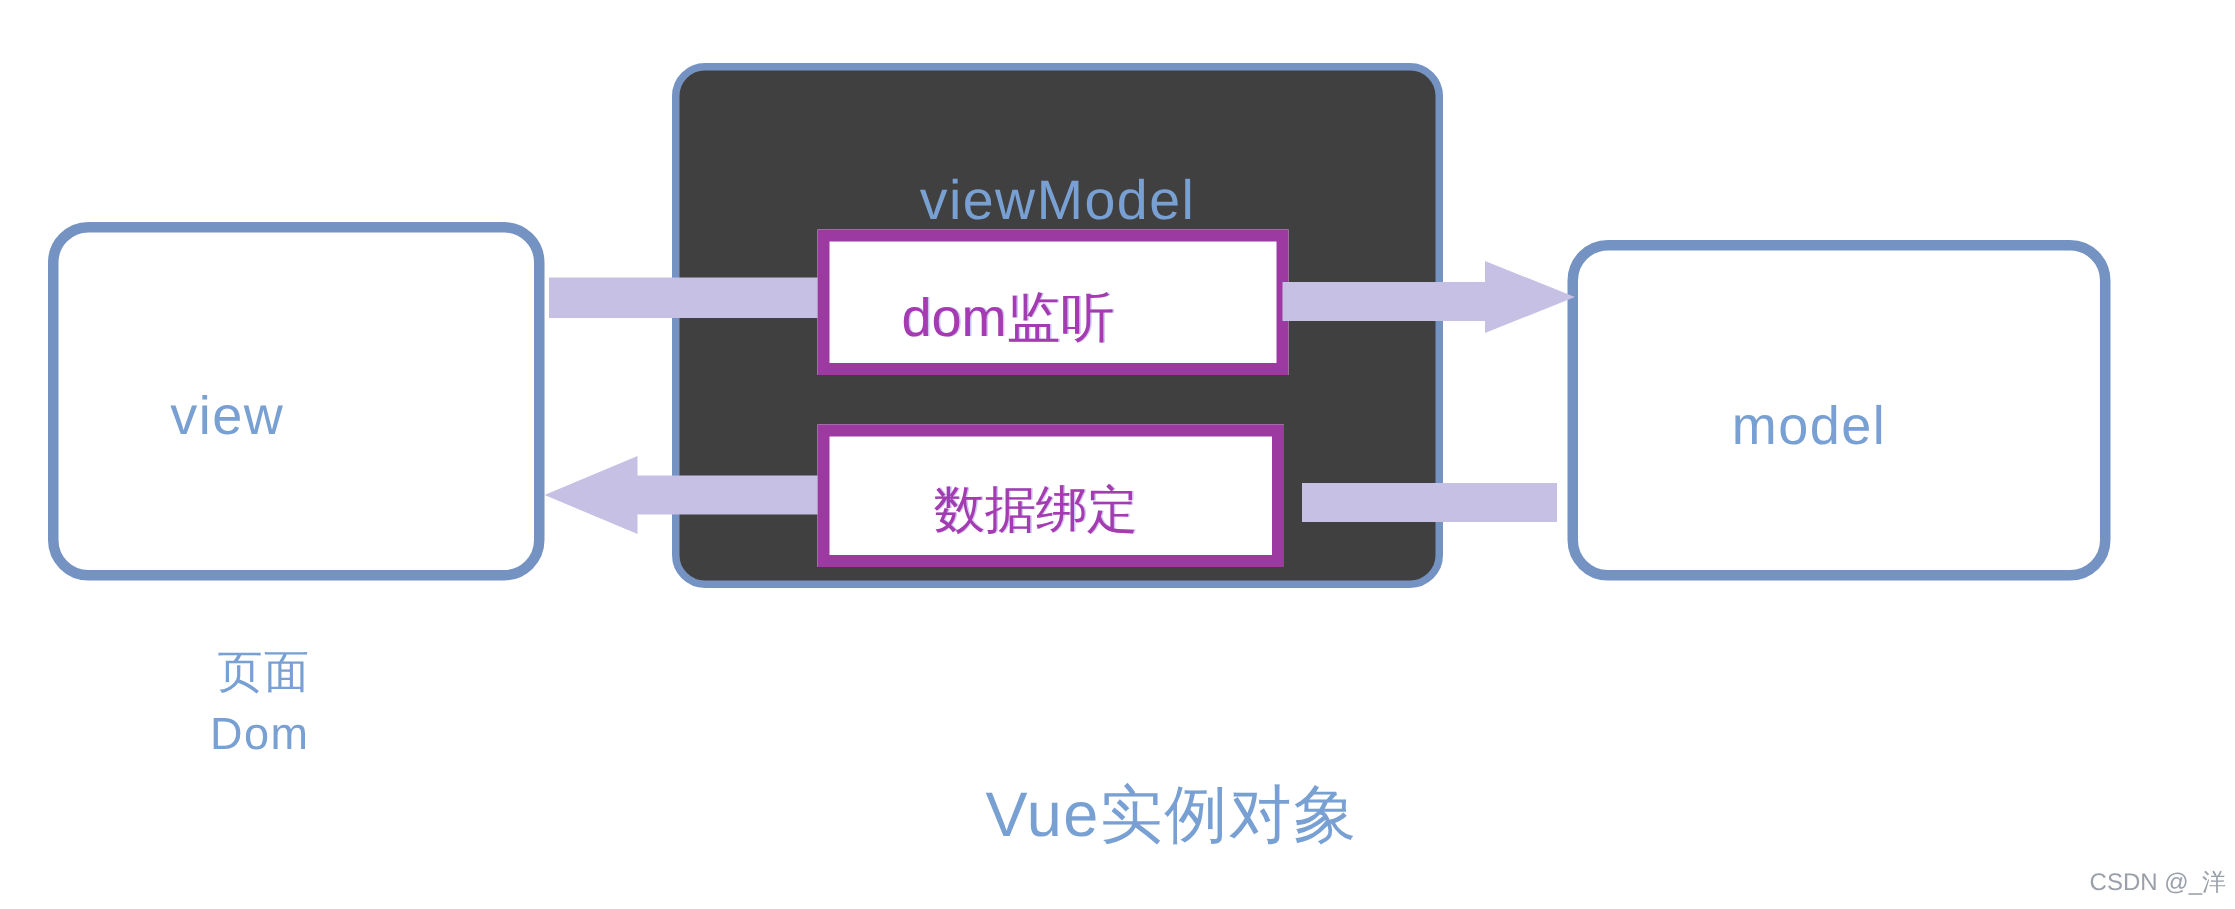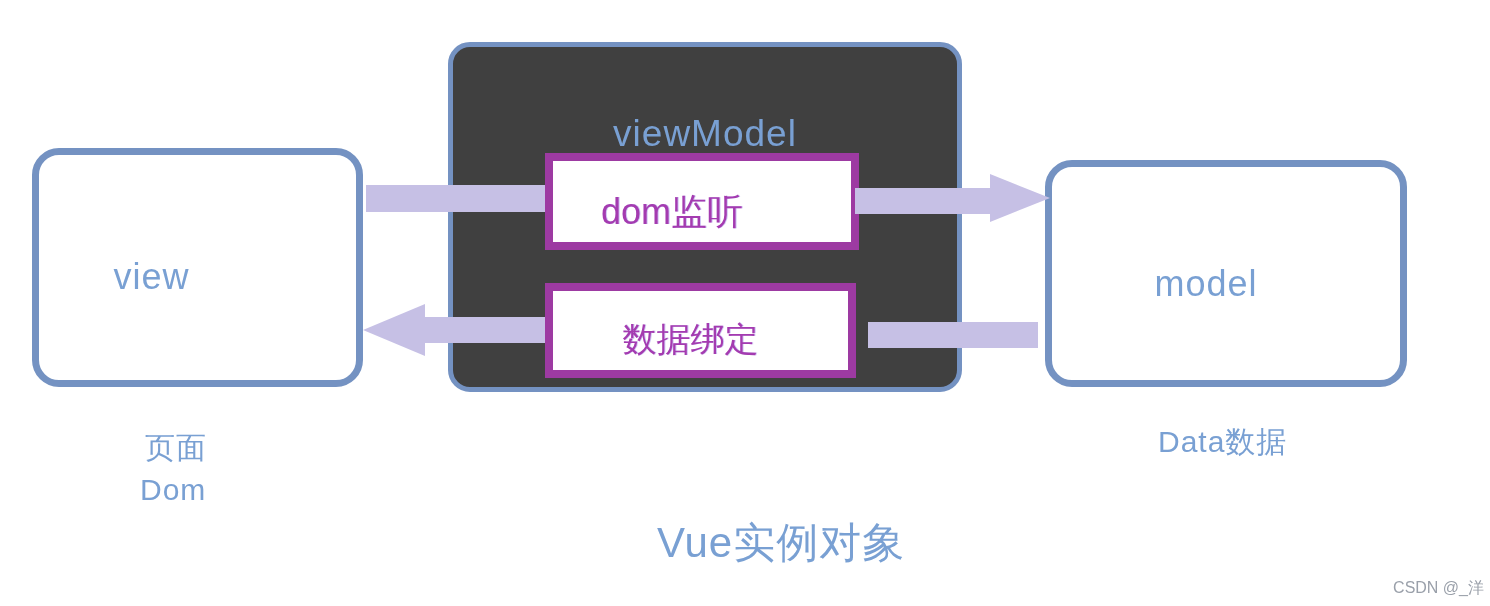--- a/index.html
+++ b/index.html
@@ -152,17 +152,16 @@
   <div class="arrow-shaft shaft-vm-to-model"></div>
   <div class="arrow-head head-right"></div>
 
   <div class="arrow-shaft shaft-model-to-vm"></div>
   <div class="arrow-shaft shaft-vm-to-view"></div>
   <div class="arrow-head head-left"></div>
 
   <div class="caption cap-page">页面</div>
   <div class="caption cap-dom">Dom</div>
   <div class="caption cap-vue">Vue实例对象</div>
-  <div class="caption cap-data">Data数据</div>
 
   <div class="watermark">CSDN @_洋</div>
 
 </div>
 
 </body></html>

